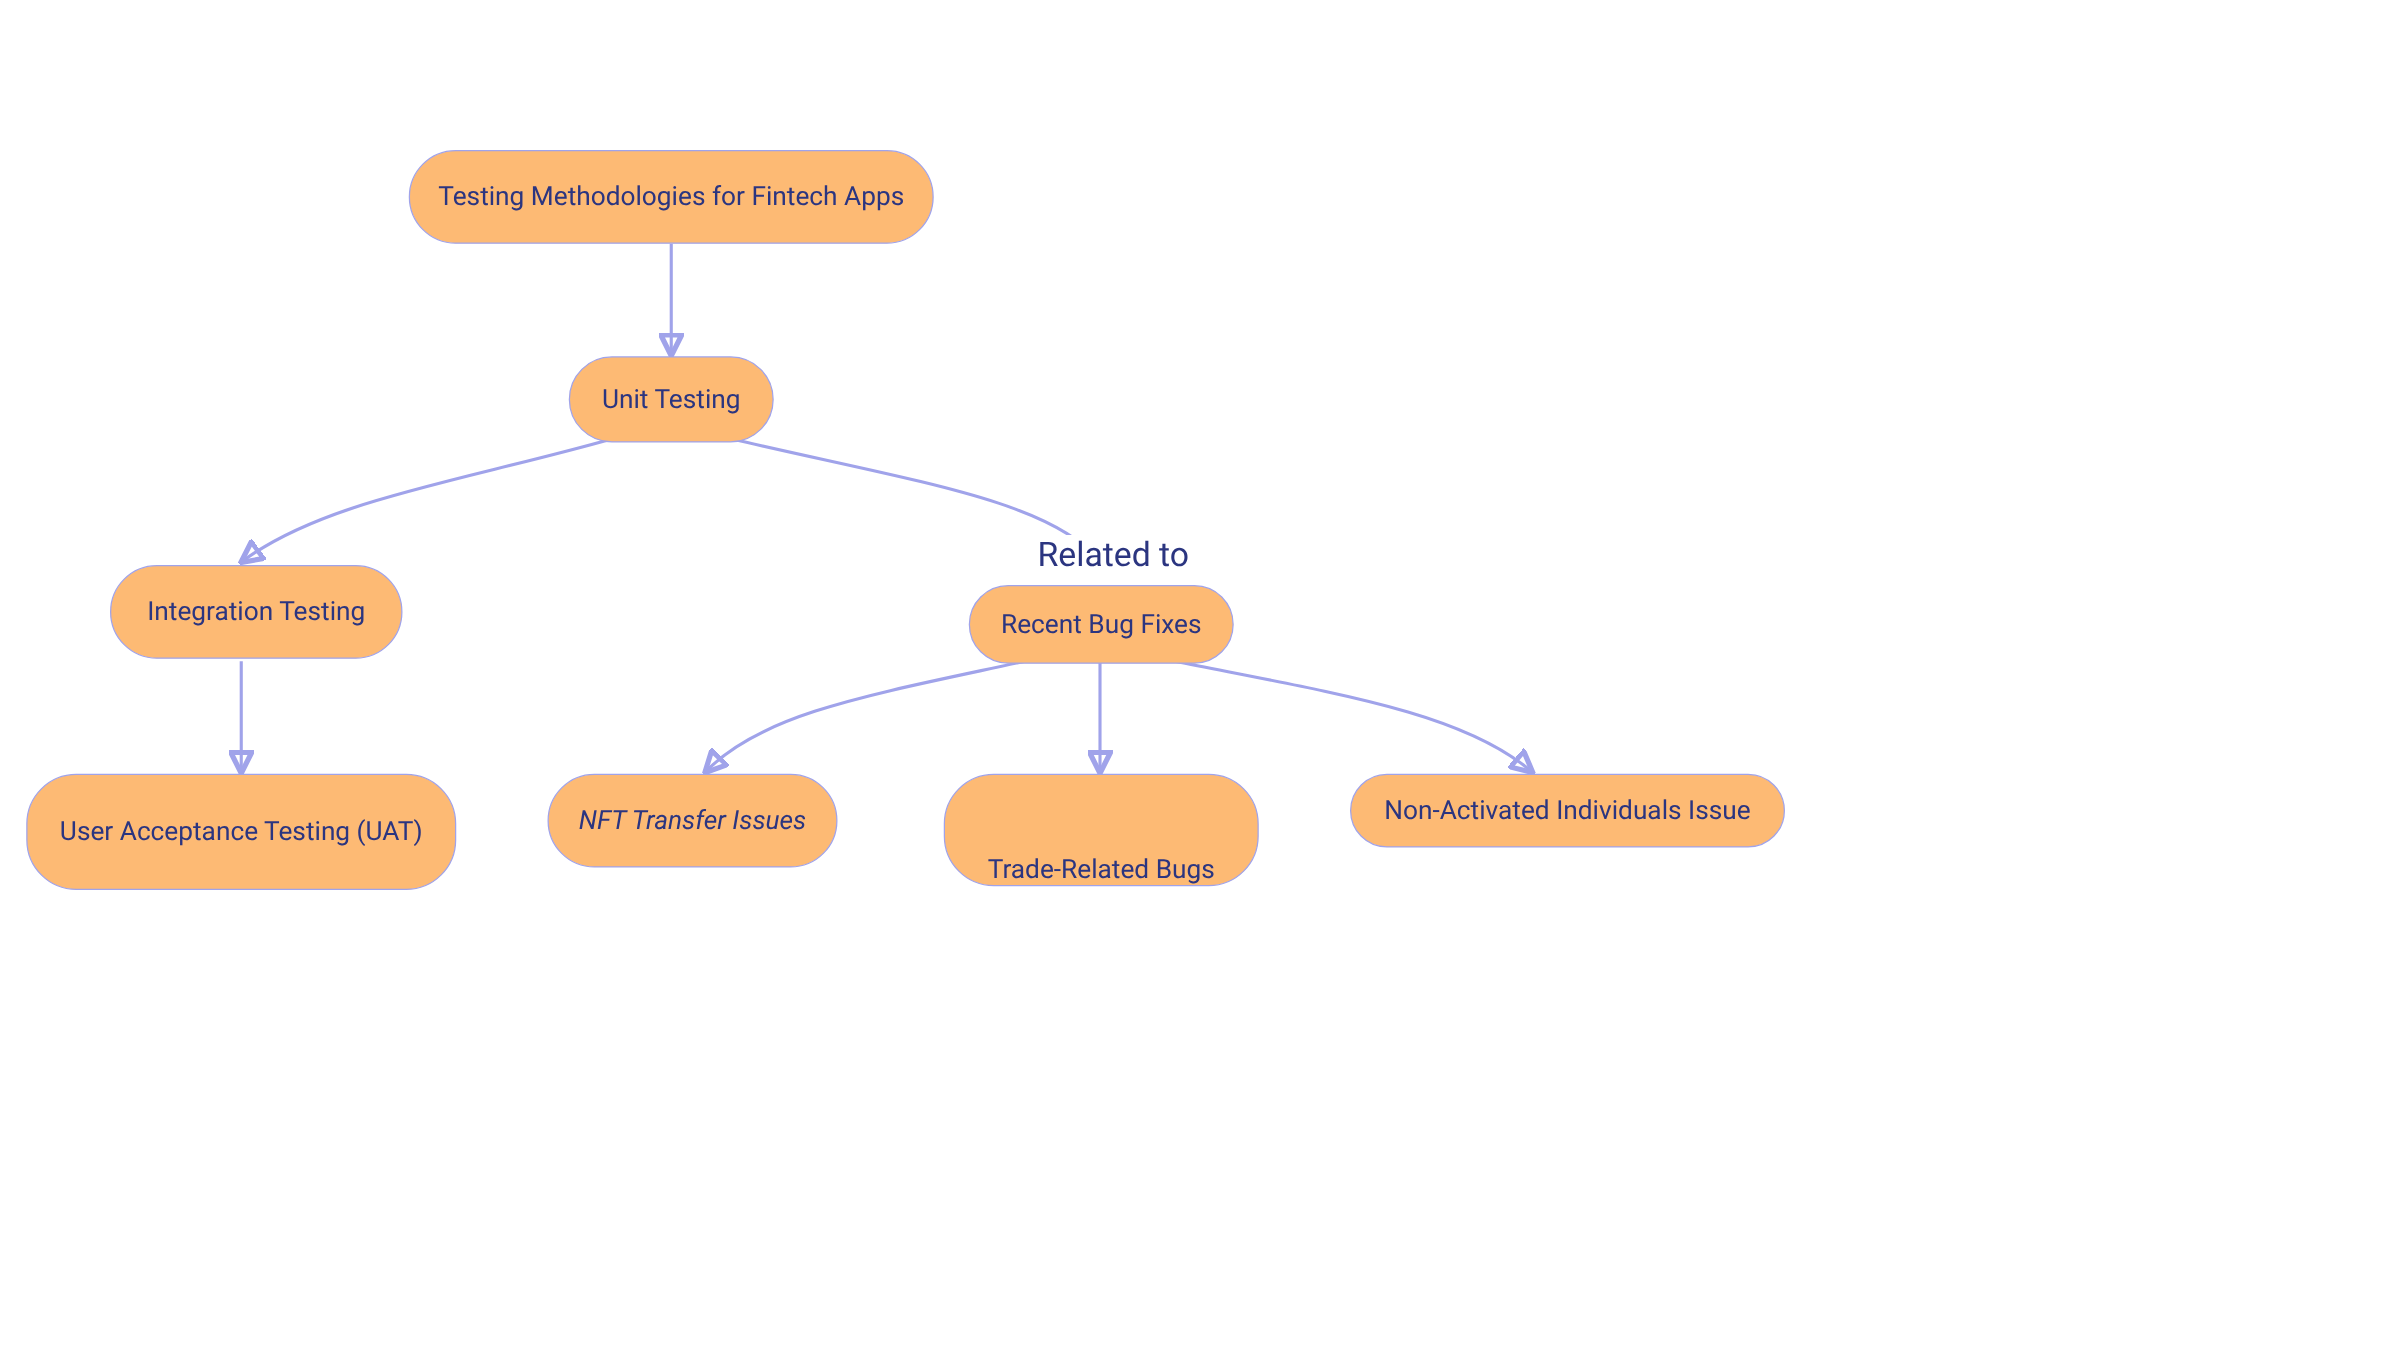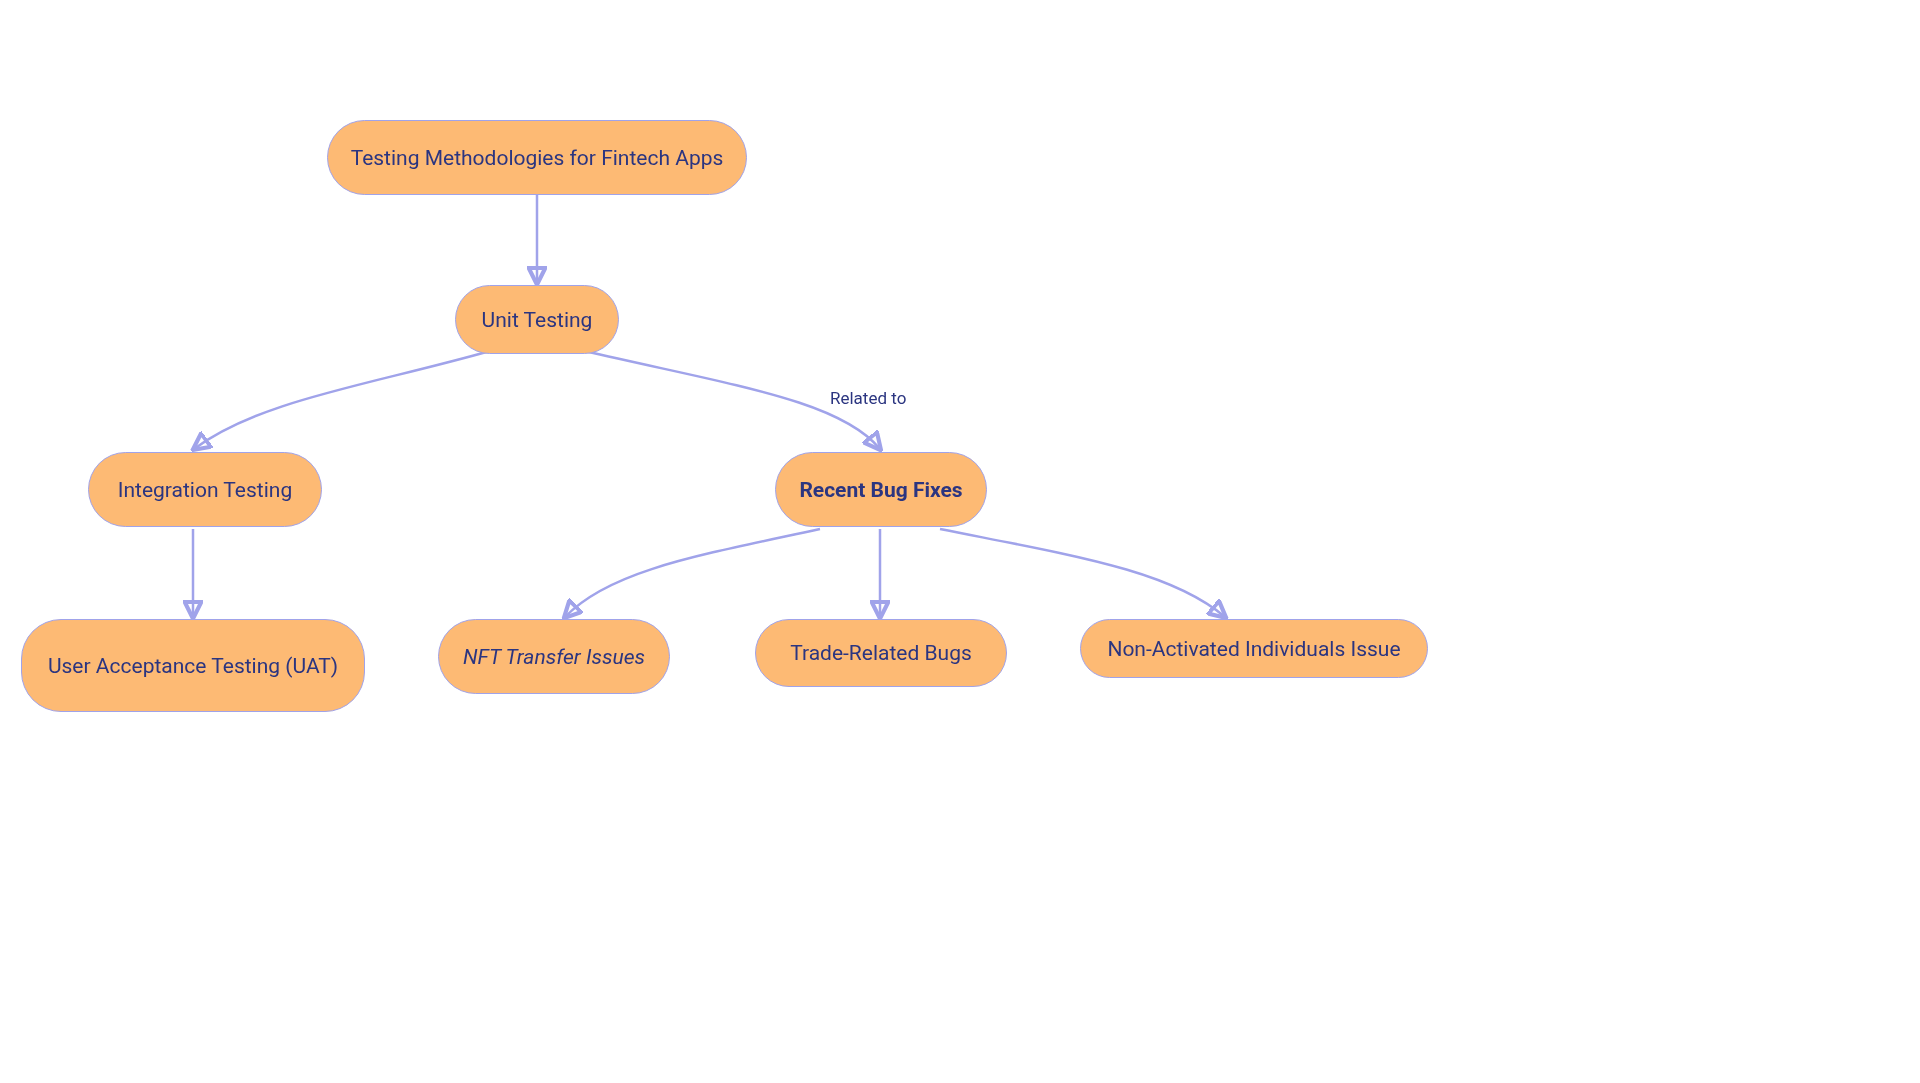--- a/index.html
+++ b/index.html
@@ -22,22 +22,23 @@
     display: flex;
     align-items: center;
     justify-content: center;
     box-sizing: border-box;
     padding: 0 24px;
     white-space: nowrap;
   }
   .edge-label {
     position: absolute;
     color: #2b3580;
-    font-size: 17px;
+    font-size: 27px;
     background: #ffffff;
+    margin-top: 40px;
   }
   svg.edges {
     position: absolute;
     left: 0; top: 0;
     width: 1920px;
     height: 1083px;
     pointer-events: none;
   }
   svg.edges path {
     fill: none;
@@ -75,33 +76,33 @@
 </div>
 
 <div class="node" style="left:455px; top:285px; width:164px; height:69px;">
   <span>Unit Testing</span>
 </div>
 
 <div class="node" style="left:88px; top:452px; width:234px; height:75px;">
   <span>Integration Testing</span>
 </div>
 
-<div class="node" style="left:775px; top:452px; width:212px; height:75px;font-weight:bold;">
+<div class="node" style="left:775px; top:468px; width:212px; height:63px;">
   <span>Recent Bug Fixes</span>
 </div>
 
 <div class="node" style="left:21px; top:619px; width:344px; height:93px;">
   <span>User Acceptance Testing (UAT)</span>
 </div>
 
 <div class="node" style="left:438px; top:619px; width:232px; height:75px;font-style:italic;">
   <span>NFT Transfer Issues</span>
 </div>
 
-<div class="node" style="left:755px; top:619px; width:252px; height:68px;">
+<div class="node" style="left:755px; top:619px; width:252px; height:90px;align-items:flex-end;">
   <span>Trade-Related Bugs</span>
 </div>
 
 <div class="node" style="left:1080px; top:619px; width:348px; height:59px;">
   <span>Non-Activated Individuals Issue</span>
 </div>
 
 <div class="edge-label" style="left:830px; top:388px;">
   <span>Related to</span>
 </div>

